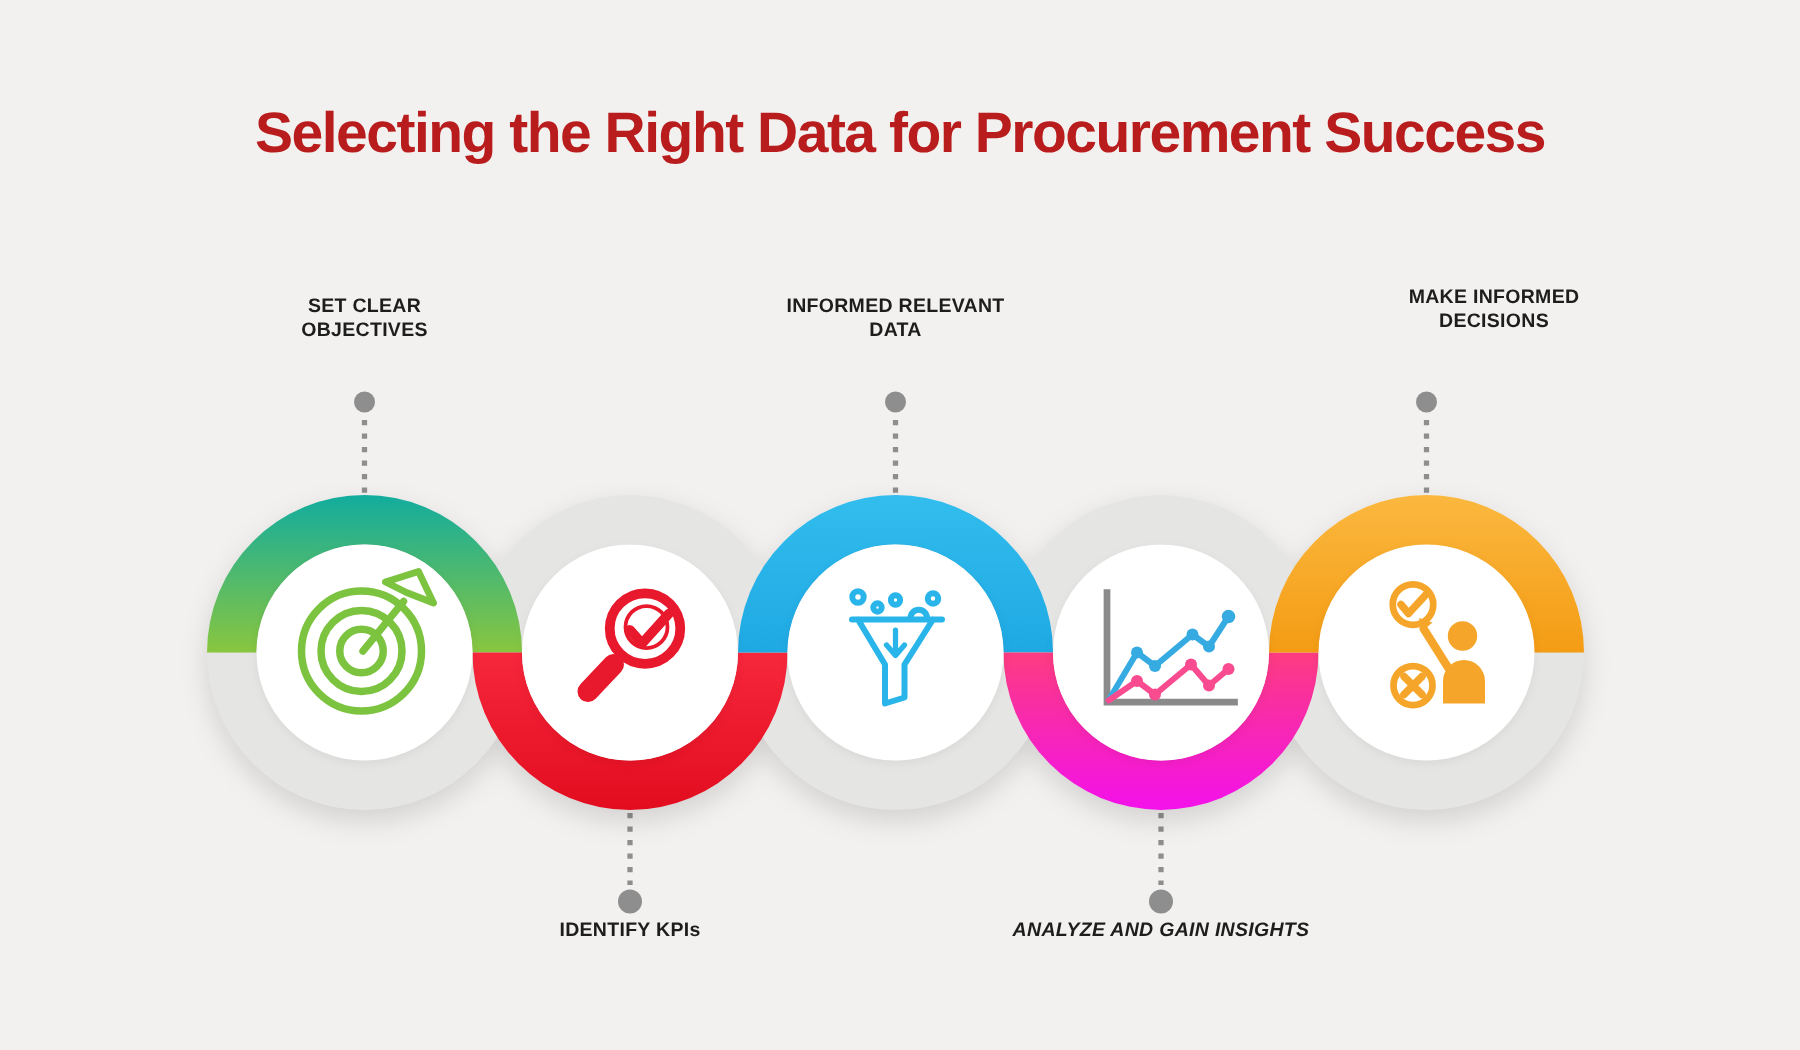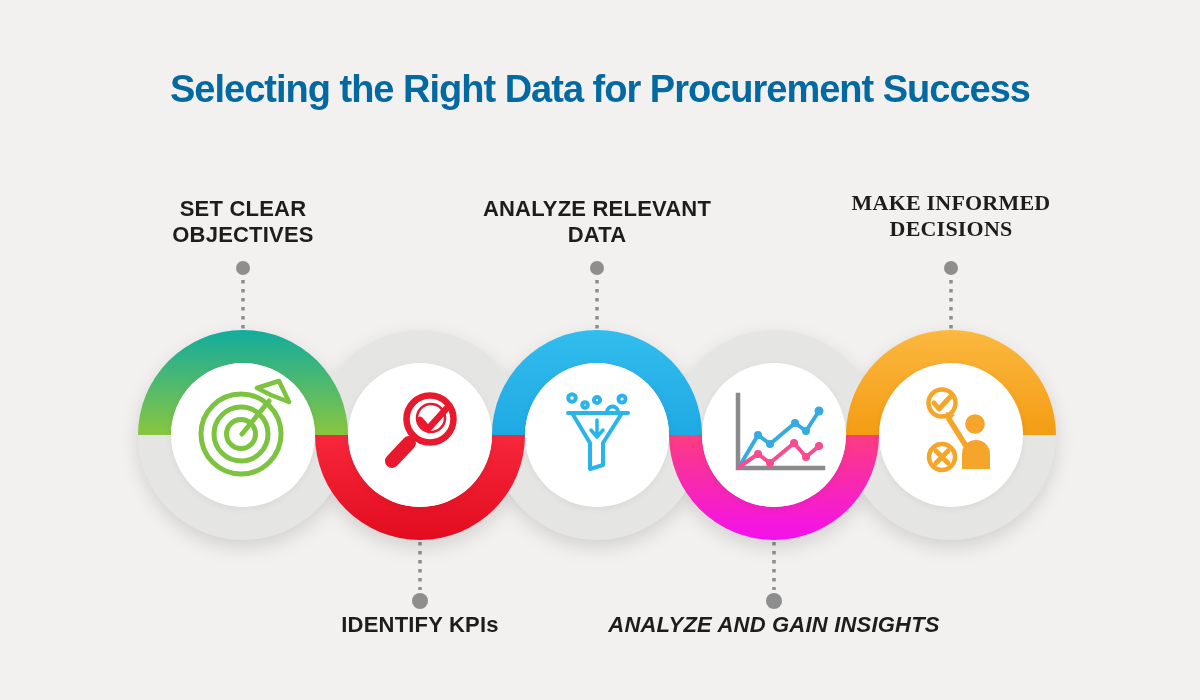--- a/index.html
+++ b/index.html
@@ -5,35 +5,35 @@
   html, body { margin:0; padding:0; }
   body {
     width:1200px; height:700px; position:relative; overflow:hidden;
     background:#F2F1EF;
     font-family:"Liberation Sans", sans-serif;
   }
   .stage { position:absolute; inset:0; }
   .title {
     position:absolute; left:0; right:0; top:68px; margin:0;
     text-align:center; font-size:38px; font-weight:700; letter-spacing:-1px;
-    color:#0369a1;
+    color:#b91c1c;
   }
   svg.chain { position:absolute; left:0; top:0; }
   .ring-layer { filter: drop-shadow(0 7px 9px rgba(0,0,0,0.13)); }
   .inner-layer { filter: drop-shadow(0 2px 3px rgba(0,0,0,0.05)); }
   .step-label {
     position:absolute; transform:translateX(-50%);
-    font-size:22px; font-weight:700; line-height:1.2; letter-spacing:0.2px;
+    font-size:13px; font-weight:700; line-height:1.2; letter-spacing:0.2px;
     color:#1D1D1B; text-align:center; white-space:pre-line;
   }
   .lbl-1 { left:243px; top:196px; }
   .lbl-2 { left:420px; top:612px;text-align:center; }
   .lbl-3 { left:597px; top:196px; }
   .lbl-4 { left:774px; top:612px;font-style:italic; }
-  .lbl-5 { left:951px; top:190px;font-family:Liberation Serif, serif; }
+  .lbl-5 { left:996px; top:190px; }
 </style>
 </head>
 <body>
 
 <div class="stage">
 
   <h1 class="title">Selecting the Right Data for Procurement Success</h1>
 
   <svg class="chain" width="1200" height="700" viewBox="0 0 1200 700">
     <defs>
@@ -158,19 +158,19 @@
         <circle cx="975" cy="424" r="9.8"></circle>
         <path d="M962 469 V454 a14 14 0 0 1 28 0 V469 Z"></path>
         <path d="M946 412 l9 3 l-7 6 Z"></path>
       </g>
     </g>
   </svg>
 
   <div class="step-label lbl-1">SET CLEAR
 OBJECTIVES</div>
   <div class="step-label lbl-2">IDENTIFY KPIs</div>
-  <div class="step-label lbl-3">ANALYZE RELEVANT
+  <div class="step-label lbl-3">INFORMED RELEVANT
 DATA</div>
   <div class="step-label lbl-4">ANALYZE AND GAIN INSIGHTS</div>
   <div class="step-label lbl-5">MAKE INFORMED
 DECISIONS</div>
 
 </div>
 
 </body></html>

